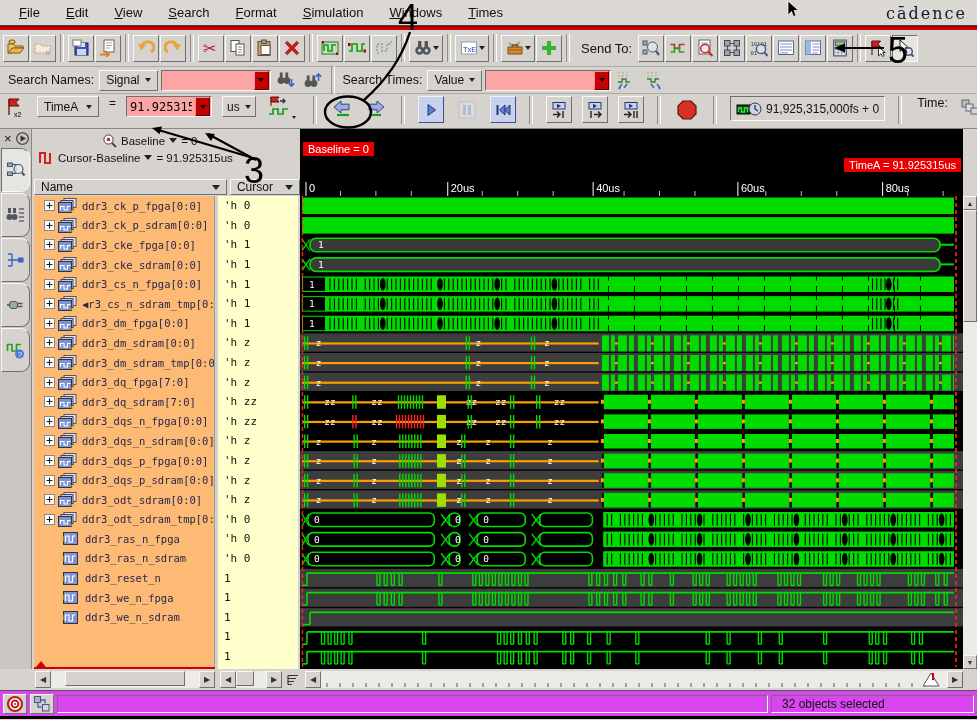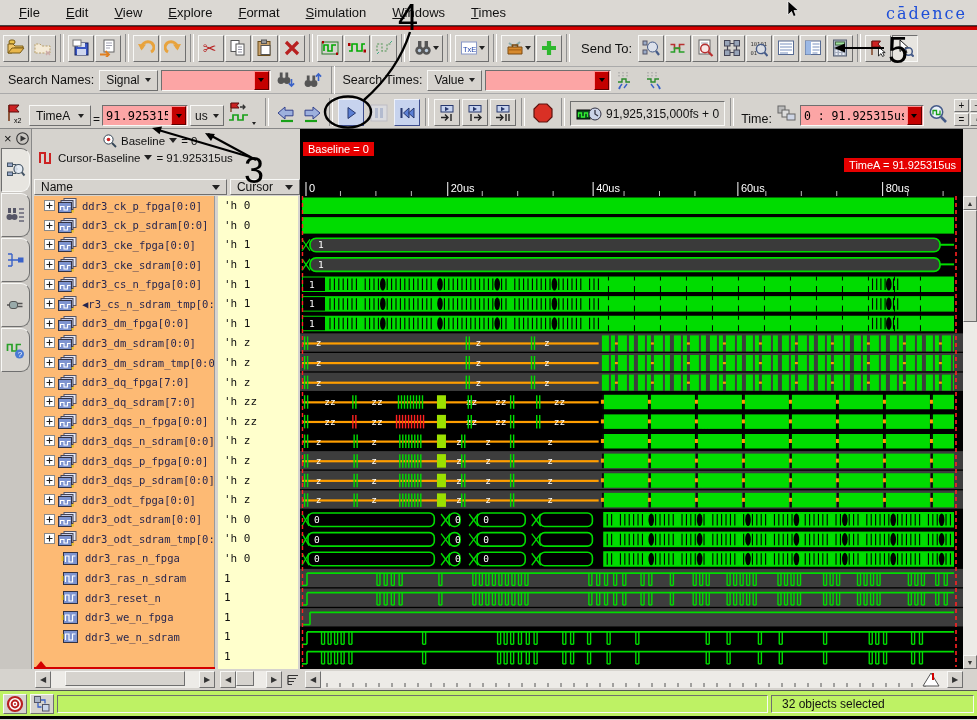--- a/index.html
+++ b/index.html
@@ -6,40 +6,40 @@
 html,body{width:977px;height:720px;overflow:hidden}
 body{position:relative;background:#d6d3ce;font-family:"Liberation Sans",sans-serif;font-size:12px;color:#111}
 .raised{border:1px solid;border-color:#f8f8f6 #6f6f6f #6f6f6f #f8f8f6;background:#d6d3ce}
 .pressed{border:1px solid;border-color:#6f6f6f #f8f8f6 #f8f8f6 #6f6f6f;background:#e7e5e0}
 .sunken{border:1px solid;border-color:#6f6f6f #f8f8f6 #f8f8f6 #6f6f6f}
 svg{display:block}
 
 #menubar{height:26px;display:flex;align-items:center;padding-left:6px;background:#dbd8d3;border-bottom:1px solid #444;position:relative}
 .menu-item{padding:3px 13px;font-size:13px}
 .menu-item::first-letter{text-decoration:underline}
-#logo{position:absolute;right:10px;top:4px;font-family:"DejaVu Serif",serif;font-size:16px;letter-spacing:2px;color:#1d4ed8}
+#logo{position:absolute;right:10px;top:4px;font-family:"DejaVu Serif",serif;font-size:16px;letter-spacing:2px;color:#0f172a}
 #red-divider{height:4px;background:#d40000;border-top:1px solid #7d0000}
 
 #toolbar{height:37px;display:flex;align-items:center;padding:2px 3px;gap:1px;background:#d6d3ce;border-bottom:1px solid #aaa}
 .tbtn{width:26px;height:27px;display:inline-flex;align-items:center;justify-content:center;flex:none}
 .tbtn.wdd{width:34px;gap:1px}
 .dd-arrow{width:0;height:0;border-left:3.5px solid transparent;border-right:3.5px solid transparent;border-top:4px solid #222;flex:none}
 .sep{width:4px;height:28px;border-left:1px solid #909090;border-right:1px solid #fff;margin:0 3px;flex:none}
 .tb-label{margin:0 5px 0 7px;font-size:13px;flex:none}
 
 #searchbar{height:27px;display:flex;align-items:center;padding-left:6px;gap:3px;border-bottom:1px solid #aaa}
 .sb-label{font-size:12.5px;margin:0 2px;flex:none}
 .drop-btn{height:21px;display:inline-flex;align-items:center;gap:5px;padding:0 6px;flex:none}
 .combo{height:21px;background:#fca5a5;display:inline-flex;flex:none}
 .combo input{border:none;outline:none;height:100%;font-family:"DejaVu Sans Mono",monospace;font-size:11px;padding:0 3px;background:transparent}
 .reddd{width:15px;height:100%;background:#c40000;border:1px solid;border-color:#ff8f8f #5c0000 #5c0000 #ff8f8f;display:flex;align-items:center;justify-content:center;flex:none}
 .reddd .dd-arrow{border-top-color:#000}
 .icbtn{width:24px;height:24px;display:inline-flex;align-items:center;justify-content:center;flex:none}
 
-#timebar{height:35px;display:flex;align-items:flex-end;padding:2px 3px;gap:2px;border-bottom:1px solid #888}
+#timebar{height:35px;display:flex;align-items:flex-start;padding:2px 3px;gap:10px;border-bottom:1px solid #888}
 .bluebtn{background:#c7d3ee;border-color:#eef2fc #3c4c8c #3c4c8c #eef2fc}
 .minigrid{display:grid;grid-template-columns:15px 15px;grid-auto-rows:13px;gap:1px;margin-left:2px}
 .minib{font-size:10px;line-height:11px;text-align:center}
 
 #main{height:540px;display:flex}
 #side-rail{width:32px;background:#c9c6c1;border-right:1px solid #888;display:flex;flex-direction:column}
 #rail-top{height:18px;display:flex;align-items:center;gap:4px;padding-left:4px;font-size:12px}
 .rail-tab{width:29px;height:44px;margin:1px 0 1px 1px;border-radius:0 9px 9px 0;display:flex;align-items:center;justify-content:center}
 #panel{width:268px;display:flex;flex-direction:column;background:#d6d3ce}
 #panel-header{height:50px;padding:3px 0 0 6px;font-size:11.5px}
@@ -68,36 +68,36 @@
 .vbtn{height:14px;display:flex;align-items:center;justify-content:center;font-size:7px;color:#333}
 #vthumb{height:112px}
 #vtrack{flex:1;background:#edebe7}
 
 #bottom-strip{height:22px;position:relative;background:#d6d3ce;border-bottom:1px solid #555}
 .hsb{position:absolute;top:2px;height:17px;display:flex}
 .hsb .abtn{width:16px;height:17px;display:flex;align-items:center;justify-content:center;font-size:8px;color:#333}
 .hsb .track{background:#edebe7;flex:1;position:relative}
 .hsb .thumb{position:absolute;top:0;height:15px}
 
-#statusbar{height:25px;display:flex;align-items:center;gap:3px;padding:0 3px;background:#bef264}
+#statusbar{height:25px;display:flex;align-items:center;gap:3px;padding:0 3px;background:#d946ef}
 .stat-ic{width:24px;height:20px;display:flex;align-items:center;justify-content:center}
 #stat-space{flex:1;height:18px}
 #stat-right{width:203px;height:18px;display:flex;align-items:center;padding-left:10px;font-size:12px;white-space:nowrap}
 #black-base{height:3px;background:#000}
 #anno{position:absolute;left:0;top:0;z-index:60;pointer-events:none}
 .anno-num{font-family:"Liberation Sans",sans-serif;font-size:36px;fill:#000}
 </style>
 </head>
 <body>
 
 <div id="menubar">
   <span class="menu-item">File</span>
     <span class="menu-item">Edit</span>
     <span class="menu-item">View</span>
-    <span class="menu-item">Explore</span>
+    <span class="menu-item">Search</span>
     <span class="menu-item">Format</span>
     <span class="menu-item">Simulation</span>
     <span class="menu-item">Windows</span>
     <span class="menu-item">Times</span>
     <span id="logo">cādence</span>
 </div>
 <div id="red-divider"></div>
 
 <div id="toolbar">
     <span class="tbtn raised">
@@ -741,30 +741,20 @@
           <div class="sig-row"><span class="exp"><svg width="11" height="11" viewBox="0 0 11 11">
                 <rect x="0.5" y="0.5" width="10" height="10" fill="#fff" stroke="#888"></rect>
                 <path d="M5.5 2.5 v6 M2.5 5.5 h6" stroke="#222" stroke-width="1.1"></path>
               </svg></span><span class="sig-ic"><svg width="20" height="15" viewBox="0 0 20 15">
                 <rect x="6" y="0.5" width="12" height="9" fill="#e6e6f2" stroke="#556"></rect>
                 <rect x="3" y="2.5" width="12" height="9" fill="#c0c8e6" stroke="#445"></rect>
                 <rect x="0.5" y="4.5" width="13" height="10" fill="#7e94d0" stroke="#334"></rect>
                 <path d="M2.5 12 V8.5 h3.5 V12 h3.5 V8.5 h3" fill="none" stroke="#fff" stroke-width="1.1"></path>
                 <rect x="13.5" y="12" width="2.5" height="2.5" fill="#e8c030"></rect>
               </svg></span><span>ddr3_dqs_p_sdram[0:0]</span></div>
-          <div class="sig-row"><span class="exp"><svg width="11" height="11" viewBox="0 0 11 11">
-                <rect x="0.5" y="0.5" width="10" height="10" fill="#fff" stroke="#888"></rect>
-                <path d="M5.5 2.5 v6 M2.5 5.5 h6" stroke="#222" stroke-width="1.1"></path>
-              </svg></span><span class="sig-ic"><svg width="20" height="15" viewBox="0 0 20 15">
-                <rect x="6" y="0.5" width="12" height="9" fill="#e6e6f2" stroke="#556"></rect>
-                <rect x="3" y="2.5" width="12" height="9" fill="#c0c8e6" stroke="#445"></rect>
-                <rect x="0.5" y="4.5" width="13" height="10" fill="#7e94d0" stroke="#334"></rect>
-                <path d="M2.5 12 V8.5 h3.5 V12 h3.5 V8.5 h3" fill="none" stroke="#fff" stroke-width="1.1"></path>
-                <rect x="13.5" y="12" width="2.5" height="2.5" fill="#e8c030"></rect>
-              </svg></span><span>ddr3_odt_fpga[0:0]</span></div>
           <div class="sig-row"><span class="exp"><svg width="11" height="11" viewBox="0 0 11 11">
                 <rect x="0.5" y="0.5" width="10" height="10" fill="#fff" stroke="#888"></rect>
                 <path d="M5.5 2.5 v6 M2.5 5.5 h6" stroke="#222" stroke-width="1.1"></path>
               </svg></span><span class="sig-ic"><svg width="20" height="15" viewBox="0 0 20 15">
                 <rect x="6" y="0.5" width="12" height="9" fill="#e6e6f2" stroke="#556"></rect>
                 <rect x="3" y="2.5" width="12" height="9" fill="#c0c8e6" stroke="#445"></rect>
                 <rect x="0.5" y="4.5" width="13" height="10" fill="#7e94d0" stroke="#334"></rect>
                 <path d="M2.5 12 V8.5 h3.5 V12 h3.5 V8.5 h3" fill="none" stroke="#fff" stroke-width="1.1"></path>
                 <rect x="13.5" y="12" width="2.5" height="2.5" fill="#e8c030"></rect>
               </svg></span><span>ddr3_odt_sdram[0:0]</span></div>

